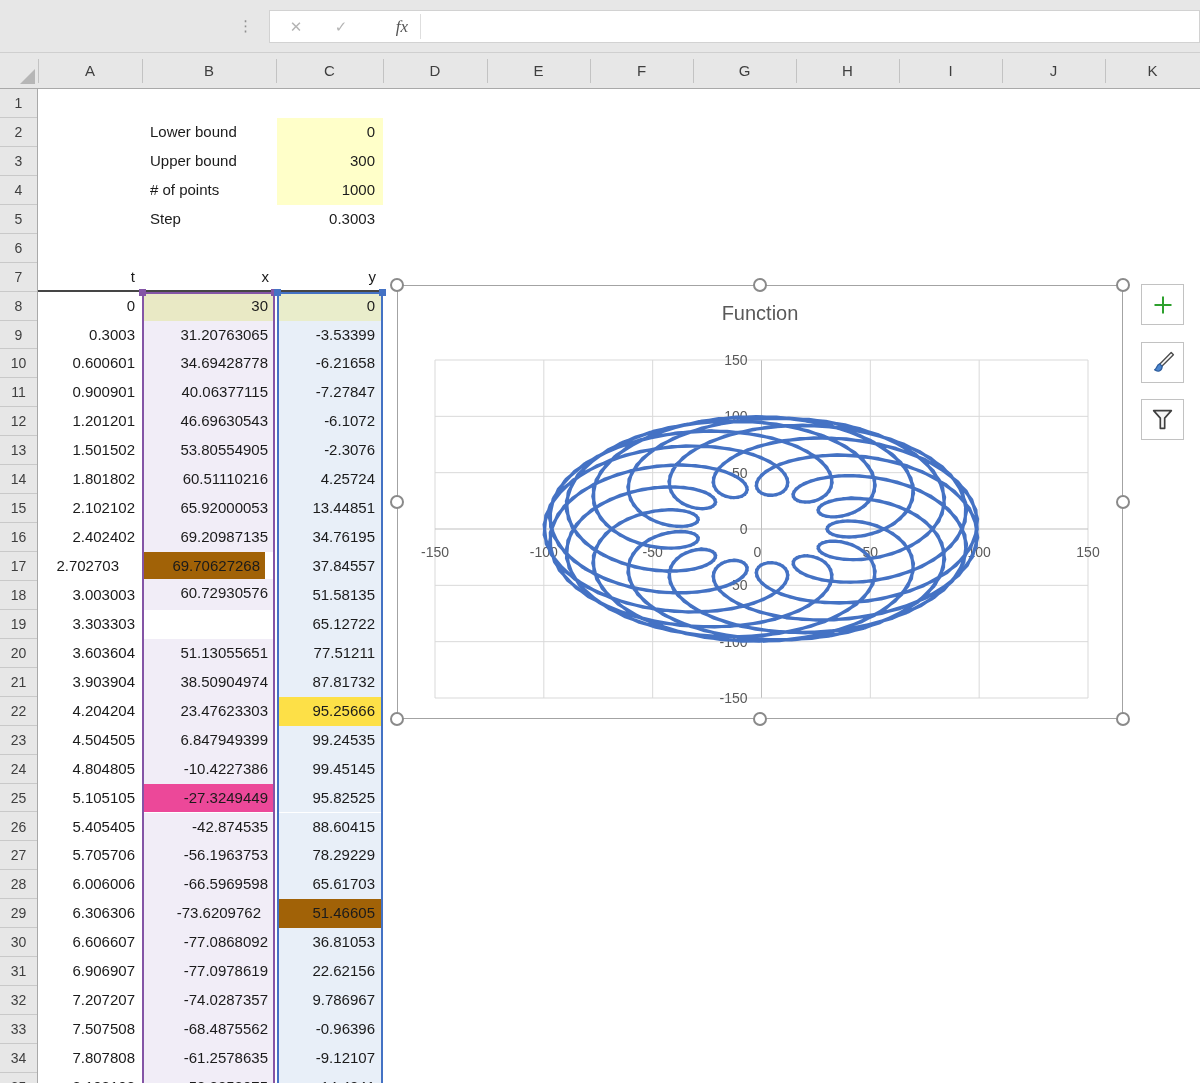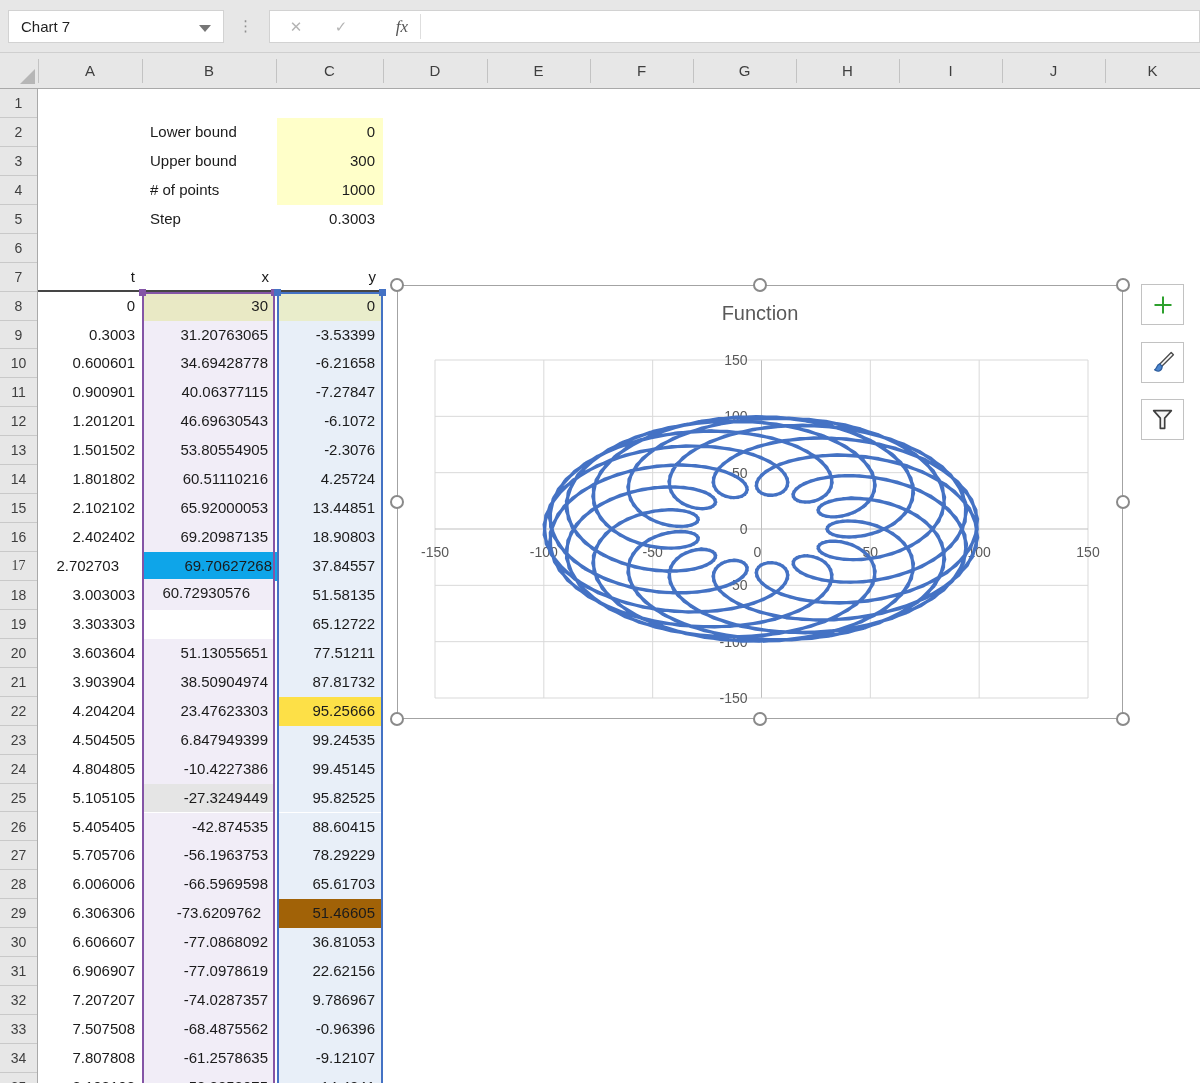--- a/index.html
+++ b/index.html
@@ -40,24 +40,20 @@
   .sidebtn{position:absolute;left:1141px;width:43px;height:41px;background:#fff;border:1px solid #c2c2c2;box-sizing:border-box;display:flex;align-items:center;justify-content:center;}
   svg{display:block;}
   #plot{position:absolute;left:37px;top:74px;overflow:visible;}
 </style>
 </head>
 <body>
 
 <div id="app">
 
   <div class="toolbar">
-    <div class="namebox">
-      <span class="namebox-text">Chart 7</span>
-      <span class="nb-arrow"></span>
-    </div>
     <div class="drag-dots">⋮</div>
     <div class="fbar">
       <span class="fbtn x">✕</span>
       <span class="fbtn ok">✓</span>
       <span class="fbtn fx">fx</span>
       <span class="fdivider"></span>
       <span class="finput"></span>
     </div>
   </div>
 
@@ -102,21 +98,21 @@
         <div class="rowhdr" style="top: 173.64px; height: 28.94px; line-height: 28.94px;">7</div>
         <div class="rowhdr" style="top: 202.58px; height: 28.94px; line-height: 28.94px;">8</div>
         <div class="rowhdr" style="top: 231.52px; height: 28.94px; line-height: 28.94px;">9</div>
         <div class="rowhdr" style="top: 260.46px; height: 28.94px; line-height: 28.94px;">10</div>
         <div class="rowhdr" style="top: 289.4px; height: 28.94px; line-height: 28.94px;">11</div>
         <div class="rowhdr" style="top: 318.34px; height: 28.94px; line-height: 28.94px;">12</div>
         <div class="rowhdr" style="top: 347.28px; height: 28.94px; line-height: 28.94px;">13</div>
         <div class="rowhdr" style="top: 376.22px; height: 28.94px; line-height: 28.94px;">14</div>
         <div class="rowhdr" style="top: 405.16px; height: 28.94px; line-height: 28.94px;">15</div>
         <div class="rowhdr" style="top: 434.1px; height: 28.94px; line-height: 28.94px;">16</div>
-        <div class="rowhdr" style="top: 463.04px; height: 28.94px; line-height: 28.94px; font-family: Liberation Serif, serif;">17</div>
+        <div class="rowhdr" style="top: 463.04px; height: 28.94px; line-height: 28.94px;">17</div>
         <div class="rowhdr" style="top: 491.98px; height: 28.94px; line-height: 28.94px;">18</div>
         <div class="rowhdr" style="top: 520.92px; height: 28.94px; line-height: 28.94px;">19</div>
         <div class="rowhdr" style="top: 549.86px; height: 28.94px; line-height: 28.94px;">20</div>
         <div class="rowhdr" style="top: 578.8px; height: 28.94px; line-height: 28.94px;">21</div>
         <div class="rowhdr" style="top: 607.74px; height: 28.94px; line-height: 28.94px;">22</div>
         <div class="rowhdr" style="top: 636.68px; height: 28.94px; line-height: 28.94px;">23</div>
         <div class="rowhdr" style="top: 665.62px; height: 28.94px; line-height: 28.94px;">24</div>
         <div class="rowhdr" style="top: 694.56px; height: 28.94px; line-height: 28.94px;">25</div>
         <div class="rowhdr" style="top: 723.5px; height: 28.94px; line-height: 28.94px;">26</div>
         <div class="rowhdr" style="top: 752.44px; height: 28.94px; line-height: 28.94px;">27</div>
@@ -162,47 +158,47 @@
       <div class="cell r" style="left: 144px; width: 129px; top: 436.28px; height: 28.94px; line-height: 28.94px; background: rgb(241, 237, 247); padding-right: 5px;">53.80554905</div>
       <div class="cell r" style="left: 279px; width: 102px; top: 436.28px; height: 28.94px; line-height: 28.94px; background: rgb(232, 239, 248); padding-right: 6px;">-2.3076</div>
       <div class="cell r" style="left: 38px; width: 104px; top: 465.22px; height: 28.94px; line-height: 28.94px; padding-right: 7px;">1.801802</div>
       <div class="cell r" style="left: 144px; width: 129px; top: 465.22px; height: 28.94px; line-height: 28.94px; background: rgb(241, 237, 247); padding-right: 5px;">60.51110216</div>
       <div class="cell r" style="left: 279px; width: 102px; top: 465.22px; height: 28.94px; line-height: 28.94px; background: rgb(232, 239, 248); padding-right: 6px;">4.25724</div>
       <div class="cell r" style="left: 38px; width: 104px; top: 494.16px; height: 28.94px; line-height: 28.94px; padding-right: 7px;">2.102102</div>
       <div class="cell r" style="left: 144px; width: 129px; top: 494.16px; height: 28.94px; line-height: 28.94px; background: rgb(241, 237, 247); padding-right: 5px;">65.92000053</div>
       <div class="cell r" style="left: 279px; width: 102px; top: 494.16px; height: 28.94px; line-height: 28.94px; background: rgb(232, 239, 248); padding-right: 6px;">13.44851</div>
       <div class="cell r" style="left: 38px; width: 104px; top: 523.1px; height: 28.94px; line-height: 28.94px; padding-right: 7px;">2.402402</div>
       <div class="cell r" style="left: 144px; width: 129px; top: 523.1px; height: 28.94px; line-height: 28.94px; background: rgb(241, 237, 247); padding-right: 5px;">69.20987135</div>
-      <div class="cell r" style="left: 279px; width: 102px; top: 523.1px; height: 28.94px; line-height: 28.94px; background: rgb(232, 239, 248); padding-right: 6px;">18.90803</div>
+      <div class="cell r" style="left: 279px; width: 102px; top: 523.1px; height: 28.94px; line-height: 28.94px; background: rgb(232, 239, 248); padding-right: 6px;">34.76195</div>
       <div class="cell r" style="left: 38px; width: 88px; top: 552.04px; height: 28.94px; line-height: 28.94px; padding-right: 7px;">2.702703</div>
-      <div class="cell r" style="left: 144px; width: 133px; top: 552.04px; height: 28.94px; line-height: 28.94px; background: #0ea5e9; padding-right: 5px;">69.70627268</div>
+      <div class="cell r" style="left: 144px; width: 121px; top: 552.04px; height: 28.94px; line-height: 28.94px; background: #a16207; padding-right: 5px;">69.70627268</div>
       <div class="cell r" style="left: 279px; width: 102px; top: 552.04px; height: 28.94px; line-height: 28.94px; background: rgb(232, 239, 248); padding-right: 6px;">37.84557</div>
       <div class="cell r" style="left: 38px; width: 104px; top: 580.98px; height: 28.94px; line-height: 28.94px; padding-right: 7px;">3.003003</div>
       <div class="cell r" style="left: 144px; width: 129px; top: 580.98px; height: 28.94px; line-height: 28.94px; background: rgb(241, 237, 247); padding-right: 5px;">66.94725292</div>
       <div class="cell r" style="left: 279px; width: 102px; top: 580.98px; height: 28.94px; line-height: 28.94px; background: rgb(232, 239, 248); padding-right: 6px;">51.58135</div>
       <div class="cell r" style="left: 38px; width: 104px; top: 609.92px; height: 28.94px; line-height: 28.94px; padding-right: 7px;">3.303303</div>
-      <div class="cell r" style="left: 144px; width: 129px; top: 579px; height: 28.94px; line-height: 28.94px; background: rgb(241, 237, 247); padding-right: 23px;">60.72930576</div>
+      <div class="cell r" style="left: 144px; width: 129px; top: 579px; height: 28.94px; line-height: 28.94px; background: rgb(241, 237, 247); padding-right: 5px;">60.72930576</div>
       <div class="cell r" style="left: 279px; width: 102px; top: 609.92px; height: 28.94px; line-height: 28.94px; background: rgb(232, 239, 248); padding-right: 6px;">65.12722</div>
       <div class="cell r" style="left: 38px; width: 104px; top: 638.86px; height: 28.94px; line-height: 28.94px; padding-right: 7px;">3.603604</div>
       <div class="cell r" style="left: 144px; width: 129px; top: 638.86px; height: 28.94px; line-height: 28.94px; background: rgb(241, 237, 247); padding-right: 5px;">51.13055651</div>
       <div class="cell r" style="left: 279px; width: 102px; top: 638.86px; height: 28.94px; line-height: 28.94px; background: rgb(232, 239, 248); padding-right: 6px;">77.51211</div>
       <div class="cell r" style="left: 38px; width: 104px; top: 667.8px; height: 28.94px; line-height: 28.94px; padding-right: 7px;">3.903904</div>
       <div class="cell r" style="left: 144px; width: 129px; top: 667.8px; height: 28.94px; line-height: 28.94px; background: rgb(241, 237, 247); padding-right: 5px;">38.50904974</div>
       <div class="cell r" style="left: 279px; width: 102px; top: 667.8px; height: 28.94px; line-height: 28.94px; background: rgb(232, 239, 248); padding-right: 6px;">87.81732</div>
       <div class="cell r" style="left: 38px; width: 104px; top: 696.74px; height: 28.94px; line-height: 28.94px; padding-right: 7px;">4.204204</div>
       <div class="cell r" style="left: 144px; width: 129px; top: 696.74px; height: 28.94px; line-height: 28.94px; background: rgb(241, 237, 247); padding-right: 5px;">23.47623303</div>
       <div class="cell r" style="left: 279px; width: 102px; top: 696.74px; height: 28.94px; line-height: 28.94px; background: #fde047; padding-right: 6px;">95.25666</div>
       <div class="cell r" style="left: 38px; width: 104px; top: 725.68px; height: 28.94px; line-height: 28.94px; padding-right: 7px;">4.504505</div>
       <div class="cell r" style="left: 144px; width: 129px; top: 725.68px; height: 28.94px; line-height: 28.94px; background: rgb(241, 237, 247); padding-right: 5px;">6.847949399</div>
       <div class="cell r" style="left: 279px; width: 102px; top: 725.68px; height: 28.94px; line-height: 28.94px; background: rgb(232, 239, 248); padding-right: 6px;">99.24535</div>
       <div class="cell r" style="left: 38px; width: 104px; top: 754.62px; height: 28.94px; line-height: 28.94px; padding-right: 7px;">4.804805</div>
       <div class="cell r" style="left: 144px; width: 129px; top: 754.62px; height: 28.94px; line-height: 28.94px; background: rgb(241, 237, 247); padding-right: 5px;">-10.4227386</div>
       <div class="cell r" style="left: 279px; width: 102px; top: 754.62px; height: 28.94px; line-height: 28.94px; background: rgb(232, 239, 248); padding-right: 6px;">99.45145</div>
       <div class="cell r" style="left: 38px; width: 104px; top: 783.56px; height: 28.94px; line-height: 28.94px; padding-right: 7px;">5.105105</div>
-      <div class="cell r" style="left: 144px; width: 129px; top: 783.56px; height: 28.94px; line-height: 28.94px; background: #e5e5e5; padding-right: 5px;">-27.3249449</div>
+      <div class="cell r" style="left: 144px; width: 129px; top: 783.56px; height: 28.94px; line-height: 28.94px; background: #ec4899; padding-right: 5px;">-27.3249449</div>
       <div class="cell r" style="left: 279px; width: 102px; top: 783.56px; height: 28.94px; line-height: 28.94px; background: rgb(232, 239, 248); padding-right: 6px;">95.82525</div>
       <div class="cell r" style="left: 38px; width: 104px; top: 812.5px; height: 28.94px; line-height: 28.94px; padding-right: 7px;">5.405405</div>
       <div class="cell r" style="left: 144px; width: 129px; top: 812.5px; height: 28.94px; line-height: 28.94px; background: rgb(241, 237, 247); padding-right: 5px;">-42.874535</div>
       <div class="cell r" style="left: 279px; width: 102px; top: 812.5px; height: 28.94px; line-height: 28.94px; background: rgb(232, 239, 248); padding-right: 6px;">88.60415</div>
       <div class="cell r" style="left: 38px; width: 104px; top: 841.44px; height: 28.94px; line-height: 28.94px; padding-right: 7px;">5.705706</div>
       <div class="cell r" style="left: 144px; width: 129px; top: 841.44px; height: 28.94px; line-height: 28.94px; background: rgb(241, 237, 247); padding-right: 5px;">-56.1963753</div>
       <div class="cell r" style="left: 279px; width: 102px; top: 841.44px; height: 28.94px; line-height: 28.94px; background: rgb(232, 239, 248); padding-right: 6px;">78.29229</div>
       <div class="cell r" style="left: 38px; width: 104px; top: 870.38px; height: 28.94px; line-height: 28.94px; padding-right: 7px;">6.006006</div>
       <div class="cell r" style="left: 144px; width: 129px; top: 870.38px; height: 28.94px; line-height: 28.94px; background: rgb(241, 237, 247); padding-right: 5px;">-66.5969598</div>
       <div class="cell r" style="left: 279px; width: 102px; top: 870.38px; height: 28.94px; line-height: 28.94px; background: rgb(232, 239, 248); padding-right: 6px;">65.61703</div>

